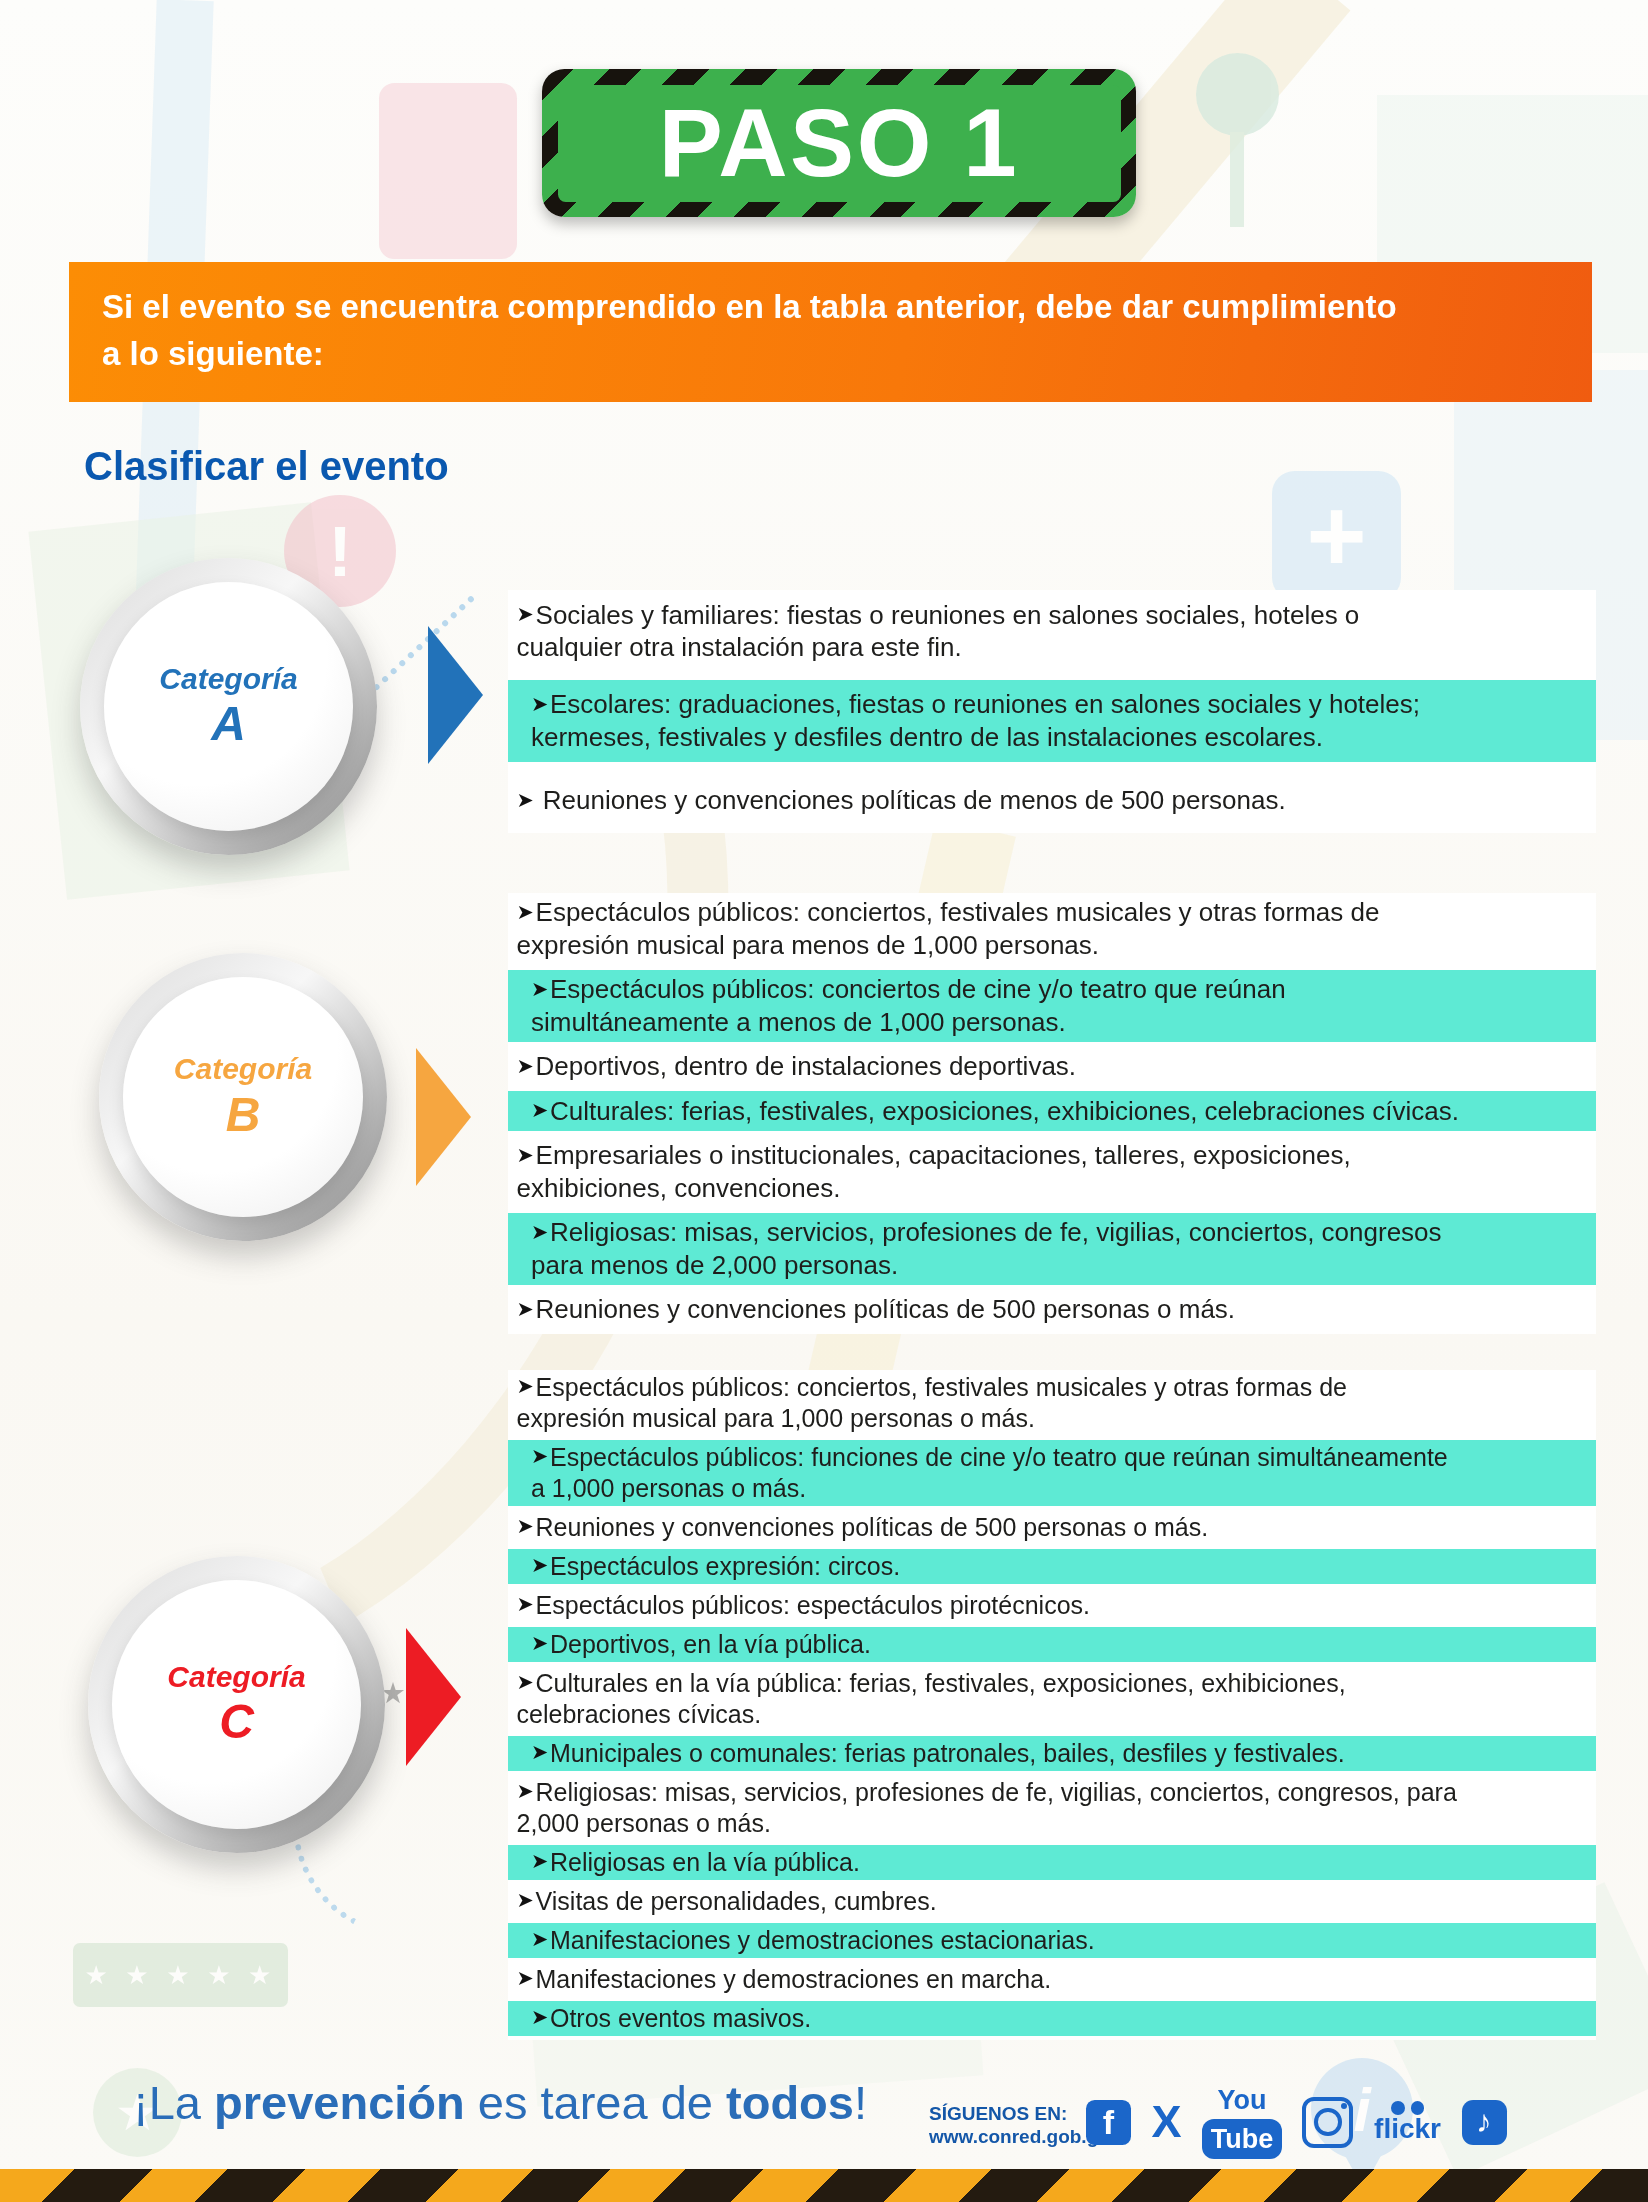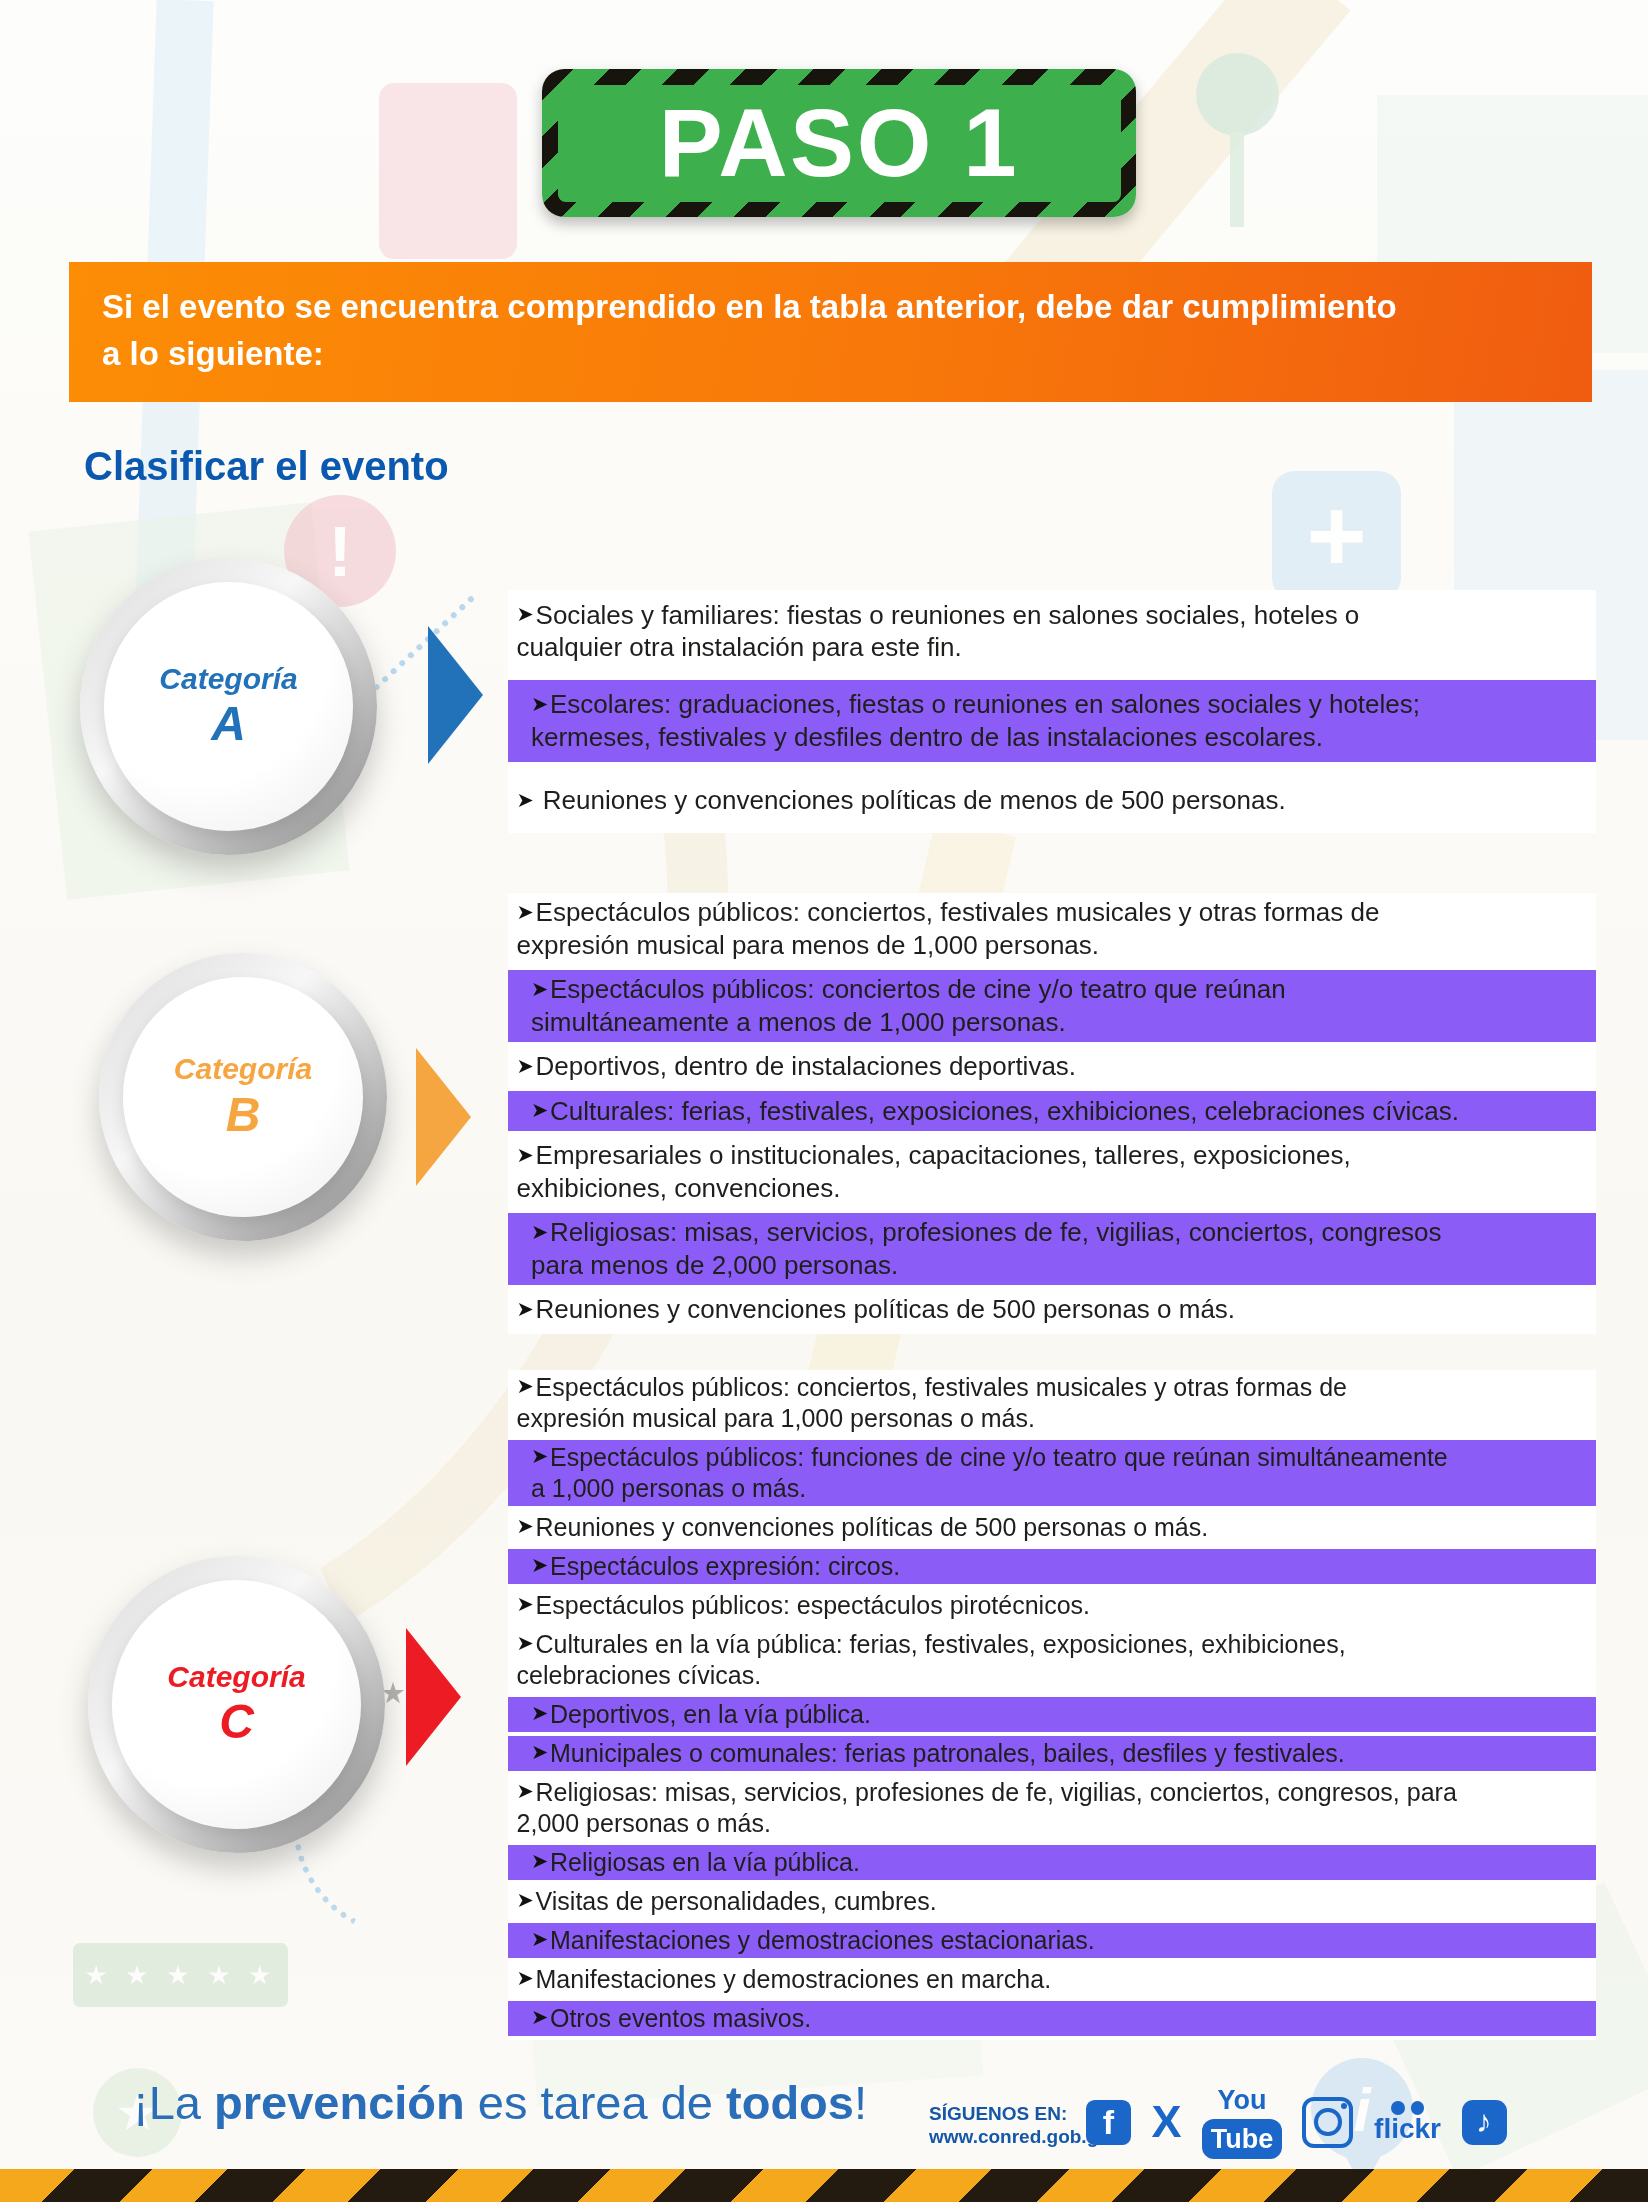--- a/index.html
+++ b/index.html
@@ -73,21 +73,21 @@
          border-top:69px solid transparent;border-bottom:69px solid transparent;border-left:55px solid #000;}
   .arrow-a{left:428px;top:626px;}
   .arrow-b{left:416px;top:1048px;}
   .arrow-c{left:406px;top:1628px;}
   
   .list{position:absolute;left:508px;width:1088px;background:#ffffff;z-index:2;}
   .list-a{top:590px;}
   .list-b{top:893px;}
   .list-c{top:1370px;}
   .item{background:#ffffff;padding:3.4px 13.8px 3.4px 8.6px;margin-bottom:5.2px;font-size:26px;line-height:1.25;color:#1e1e1c;}
-  .item.hl{background:#8b5cf6;padding-left:23px;}
+  .item.hl{background:#5eead4;padding-left:23px;}
   .list-a .item{padding-top:8.6px;padding-bottom:8.6px;margin-bottom:7.7px;}
   .list-a .item:nth-child(3){margin-top:13.8px;}
   .list-c .item{padding-top:1.7px;padding-bottom:1.7px;margin-bottom:4.3px;font-size:25px;}
   .bullet{font-size:20.6px;margin-right:1.7px;position:relative;top:-2.6px;color:#111;}
   .itxt{white-space:pre-wrap;}
   
   .tagline{position:absolute;left:133px;top:2075px;font-size:47px;color:#2a6db8;z-index:2;white-space:nowrap;}
   .tg-bold{font-weight:800;}
   .tg-reg{font-weight:400;}
   .follow{position:absolute;left:929px;top:2103px;color:#1457a8;font-weight:700;font-size:19px;line-height:1.2;z-index:2;}
@@ -198,23 +198,23 @@
     </div>
     <div class="arrow arrow-c" style="border-left-color: rgb(237, 28, 36);"></div>
     <div class="list list-c">
         <div class="item"><span class="bullet">➤</span><span class="itxt">Espectáculos públicos: conciertos, festivales musicales y otras formas de
 expresión musical para 1,000 personas o más.</span></div>
         <div class="item hl"><span class="bullet">➤</span><span class="itxt">Espectáculos públicos: funciones de cine y/o teatro que reúnan simultáneamente
 a 1,000 personas o más.</span></div>
         <div class="item"><span class="bullet">➤</span><span class="itxt">Reuniones y convenciones políticas de 500 personas o más.</span></div>
         <div class="item hl"><span class="bullet">➤</span><span class="itxt">Espectáculos expresión: circos.</span></div>
         <div class="item"><span class="bullet">➤</span><span class="itxt">Espectáculos públicos: espectáculos pirotécnicos.</span></div>
+        <div class="item hl"><span class="bullet">➤</span><span class="itxt">Deportivos, en la vía pública.</span></div>
         <div class="item"><span class="bullet">➤</span><span class="itxt">Culturales en la vía pública: ferias, festivales, exposiciones, exhibiciones,
 celebraciones cívicas.</span></div>
-        <div class="item hl"><span class="bullet">➤</span><span class="itxt">Deportivos, en la vía pública.</span></div>
         <div class="item hl"><span class="bullet">➤</span><span class="itxt">Municipales o comunales: ferias patronales, bailes, desfiles y festivales.</span></div>
         <div class="item"><span class="bullet">➤</span><span class="itxt">Religiosas: misas, servicios, profesiones de fe, vigilias, conciertos, congresos, para
 2,000 personas o más.</span></div>
         <div class="item hl"><span class="bullet">➤</span><span class="itxt">Religiosas en la vía pública.</span></div>
         <div class="item"><span class="bullet">➤</span><span class="itxt">Visitas de personalidades, cumbres.</span></div>
         <div class="item hl"><span class="bullet">➤</span><span class="itxt">Manifestaciones y demostraciones estacionarias.</span></div>
         <div class="item"><span class="bullet">➤</span><span class="itxt">Manifestaciones y demostraciones en marcha.</span></div>
         <div class="item hl"><span class="bullet">➤</span><span class="itxt">Otros eventos masivos.</span></div>
       </div>
   </section>

